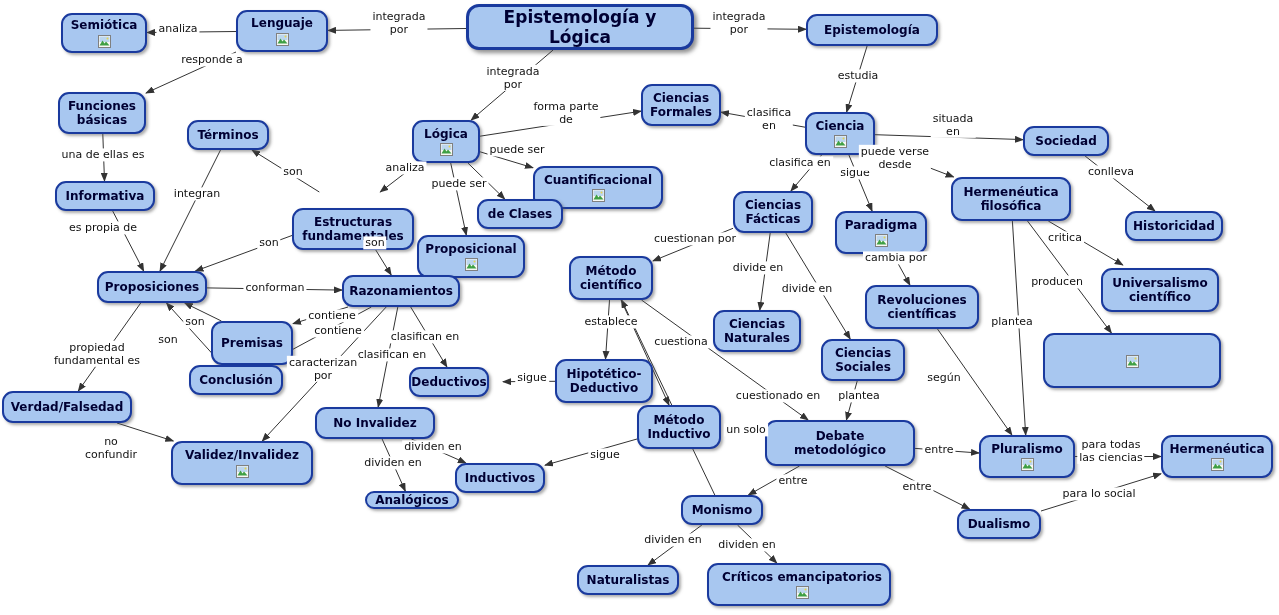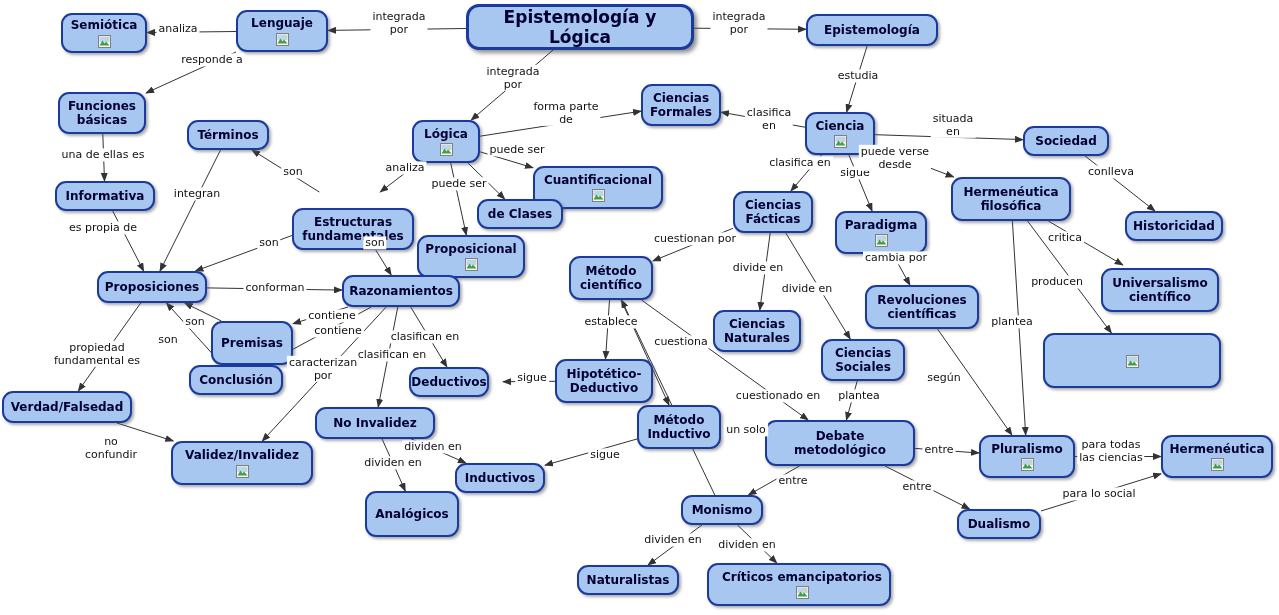--- a/index.html
+++ b/index.html
@@ -302,21 +302,21 @@
         <span class="res-icon"><svg width="13" height="13" viewBox="0 0 13 13">
             <rect x="0.5" y="0.5" width="12" height="12" fill="#f8f8f4" stroke="#808080"></rect>
             <rect x="1.5" y="1.5" width="10" height="5.5" fill="#bcd6ee"></rect>
             <path d="M1.5 10.5 L4.5 5.5 L6.5 8.5 L8 6.5 L11.5 10.5 Z" fill="#3fa045"></path>
             <circle cx="9.5" cy="3.5" r="1" fill="#e8d44d"></circle>
           </svg></span>
       </div>
       <div class="node" style="left: 455px; top: 463px; width: 90px; height: 30px;">
         <span class="node-label">Inductivos</span>
       </div>
-      <div class="node" style="left: 365px; top: 491px; width: 94px; height: 46px; text-align: center;">
+      <div class="node" style="left: 365px; top: 491px; width: 94px; height: 18px; text-align: center;">
         <span class="node-label">Analógicos</span>
       </div>
       <div class="node" style="left: 681px; top: 495px; width: 82px; height: 30px;">
         <span class="node-label">Monismo</span>
       </div>
       <div class="node" style="left: 957px; top: 509px; width: 84px; height: 30px;">
         <span class="node-label">Dualismo</span>
       </div>
       <div class="node" style="left: 577px; top: 565px; width: 102px; height: 30px;">
         <span class="node-label">Naturalistas</span>

